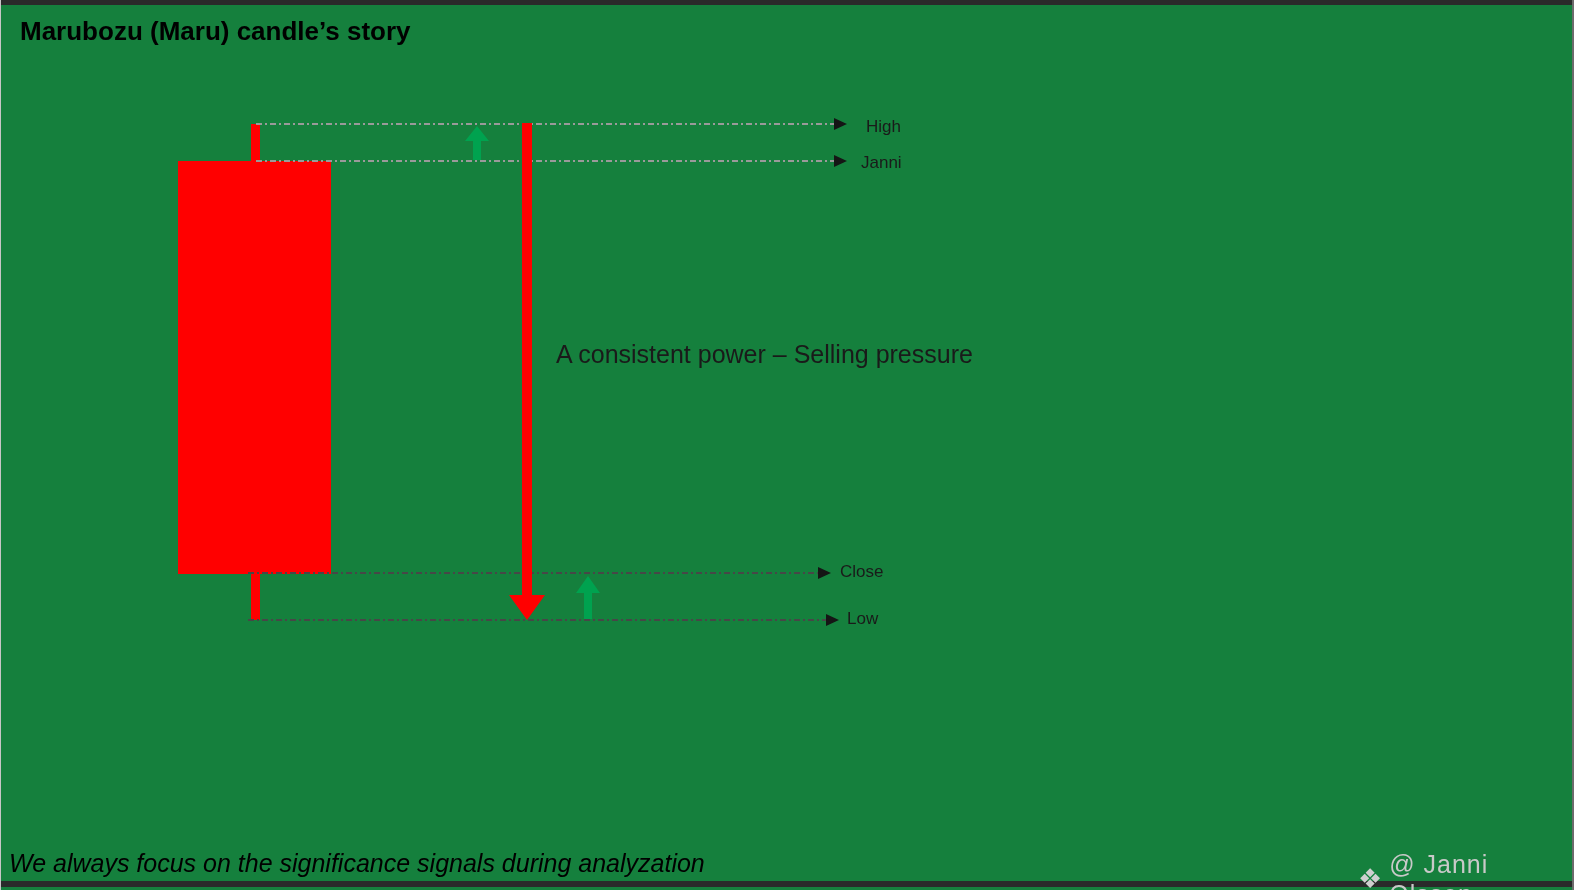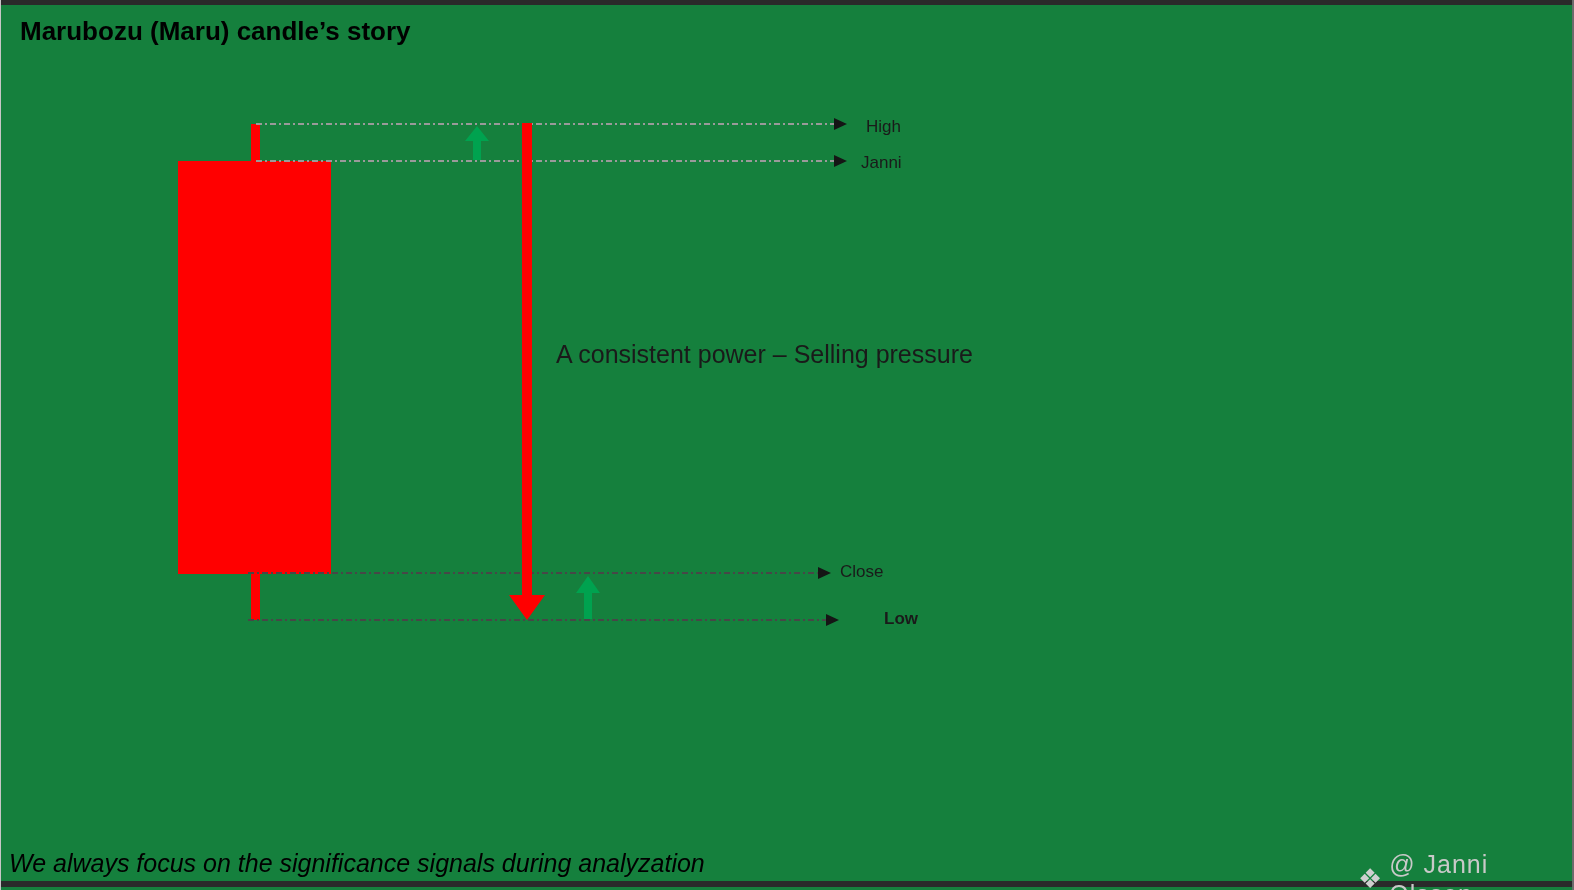--- a/index.html
+++ b/index.html
@@ -52,21 +52,21 @@
   .ptr-high{left:834px;top:118px;}
   .ptr-open{left:834px;top:155px;}
   .ptr-close{left:818px;top:567px;}
   .ptr-low{left:826px;top:614px;}
 
   
   .price-label{position:absolute;font-size:17px;color:var(--label);line-height:30px;z-index:2;}
   .label-high{left:866px;top:112px;}
   .label-open{left:861px;top:148px;}
   .label-close{left:840px;top:557px;}
-  .label-low{left:884px;top:604px;font-weight:bold;}
+  .label-low{left:847px;top:604px;}
 
   
   .arrow-svg{position:absolute;z-index:3;}
   .green-arrow-top{left:464px;top:126px;}
   .green-arrow-bottom{left:575px;top:576px;}
   .red-down-arrow{left:508px;top:123px;}
 
   .annotation{
     position:absolute;left:556px;top:340px;
     font-size:25px;color:var(--label);text-align:center;

